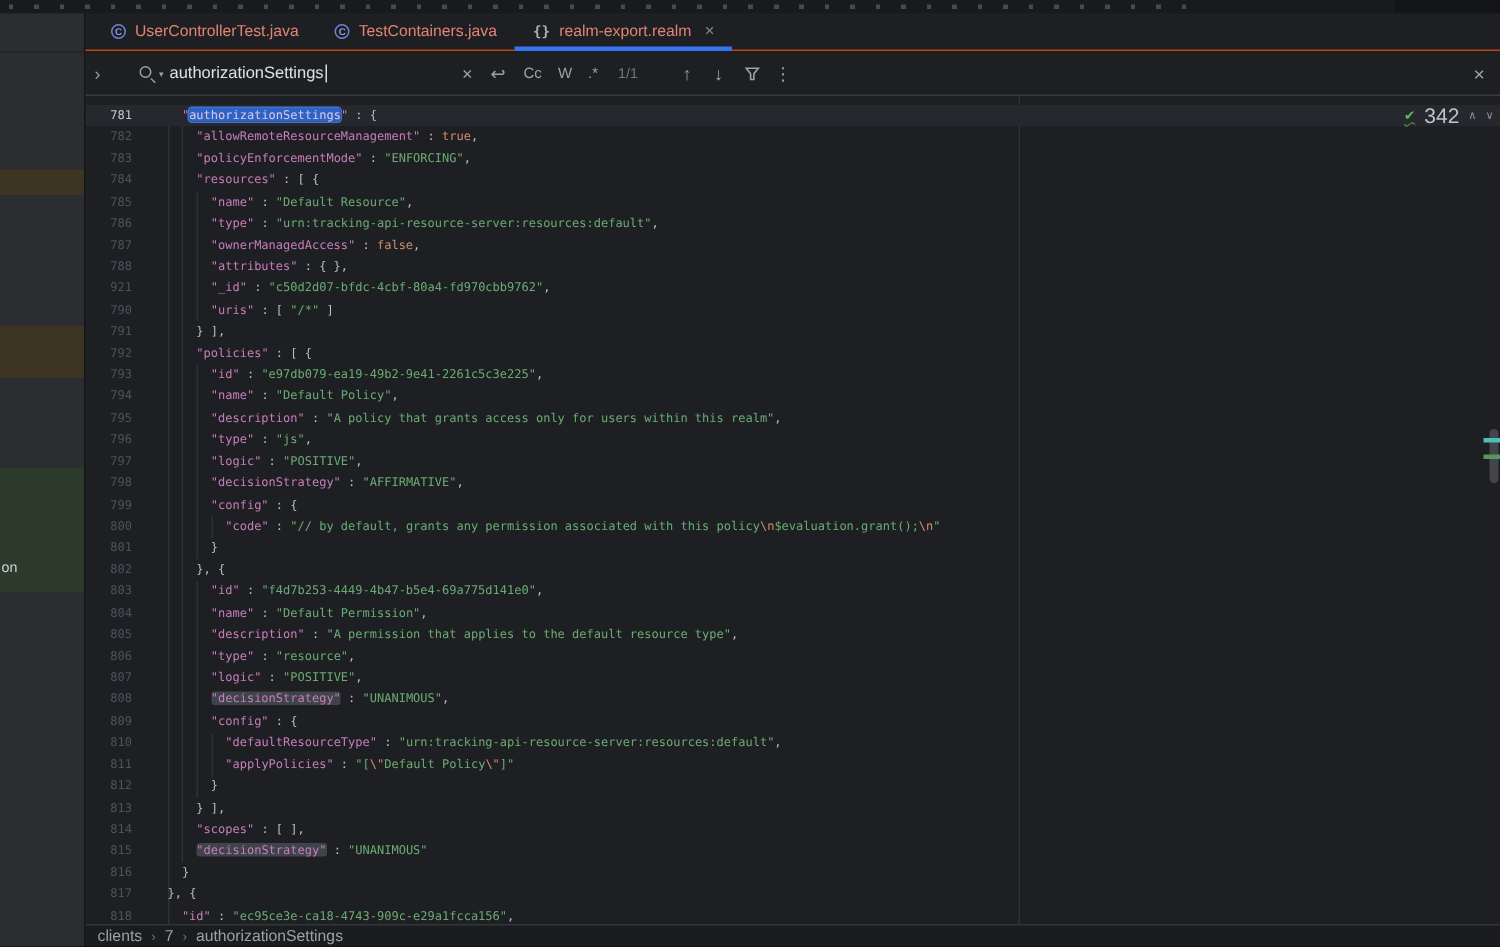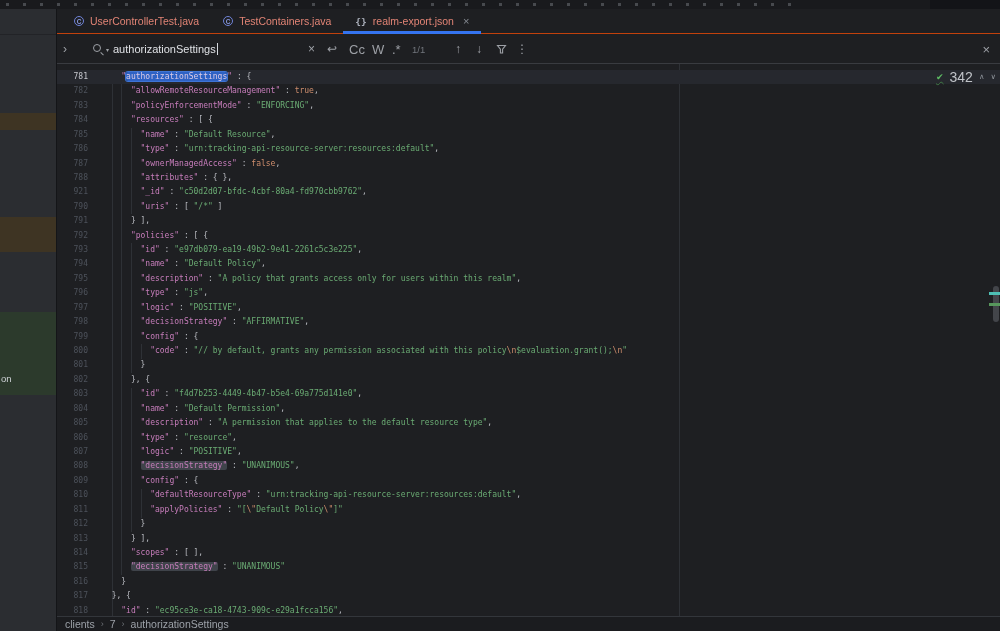--- a/index.html
+++ b/index.html
@@ -30,21 +30,21 @@
   .classicon{width:10px;height:10px;border-radius:50%;border:1.5px solid #6f83d8;color:#8b9ae0;
              font-size:6.5px;line-height:10px;text-align:center;font-weight:bold;flex:none;box-sizing:border-box;}
   .jsonicon{color:#a8adb8;font-size:9.5px;font-weight:bold;font-family:"DejaVu Sans Mono",monospace;flex:none;}
   .tabclose{color:#868b93;font-size:11px;margin-left:3px;}
 
   
   #searchrow{position:absolute;left:0;top:26px;width:100%;height:29px;background:#1e1f22;
              border-bottom:1px solid #393b40;box-sizing:border-box;}
   #searchrow .it{position:absolute;top:0;height:28px;display:flex;align-items:center;color:#9da0a6;}
   .sicon{font-size:12px;}
-  .slabel{font-size:13px;color:#aeb1b7;}
+  .slabel{font-size:10px;color:#aeb1b7;}
   #searchquery{font-size:11px;color:#dfe1e5;}
   .caret{display:inline-block;width:1px;height:12px;background:#d6d9de;margin-left:1px;}
   .mag{position:relative;width:12px;height:12px;}
   .mag::before{content:"";position:absolute;left:1px;top:1px;width:6px;height:6px;border:1.3px solid #9da0a6;border-radius:50%;}
   .mag::after{content:"";position:absolute;left:8.5px;top:8.5px;width:4px;height:1.4px;background:#9da0a6;transform:rotate(45deg);transform-origin:0 0;}
   .magdrop{font-size:6px;margin-left:2px;color:#9da0a6;}
 
   
   #editor{position:absolute;left:0;top:55px;width:100%;height:552px;overflow:hidden;background:#1e1f22;text-decoration:underline;}
   #code{position:absolute;left:0;top:6px;width:100%;}
@@ -99,21 +99,21 @@
         <div class="tab">
           <span class="classicon">C</span>
           <span>UserControllerTest.java</span>
         </div>
         <div class="tab">
           <span class="classicon">C</span>
           <span>TestContainers.java</span>
         </div>
         <div class="tab active">
           <span class="jsonicon">{}</span>
-          <span>realm-export.json</span>
+          <span>realm-export.realm</span>
           <span class="tabclose">×</span>
         </div>
       </div>
 
     <div id="searchrow">
       <div class="it sicon" style="left:6px;">›</div>
       <div class="it" style="left:35px;">
         <span class="mag"></span>
         <span class="magdrop">▾</span>
       </div>

